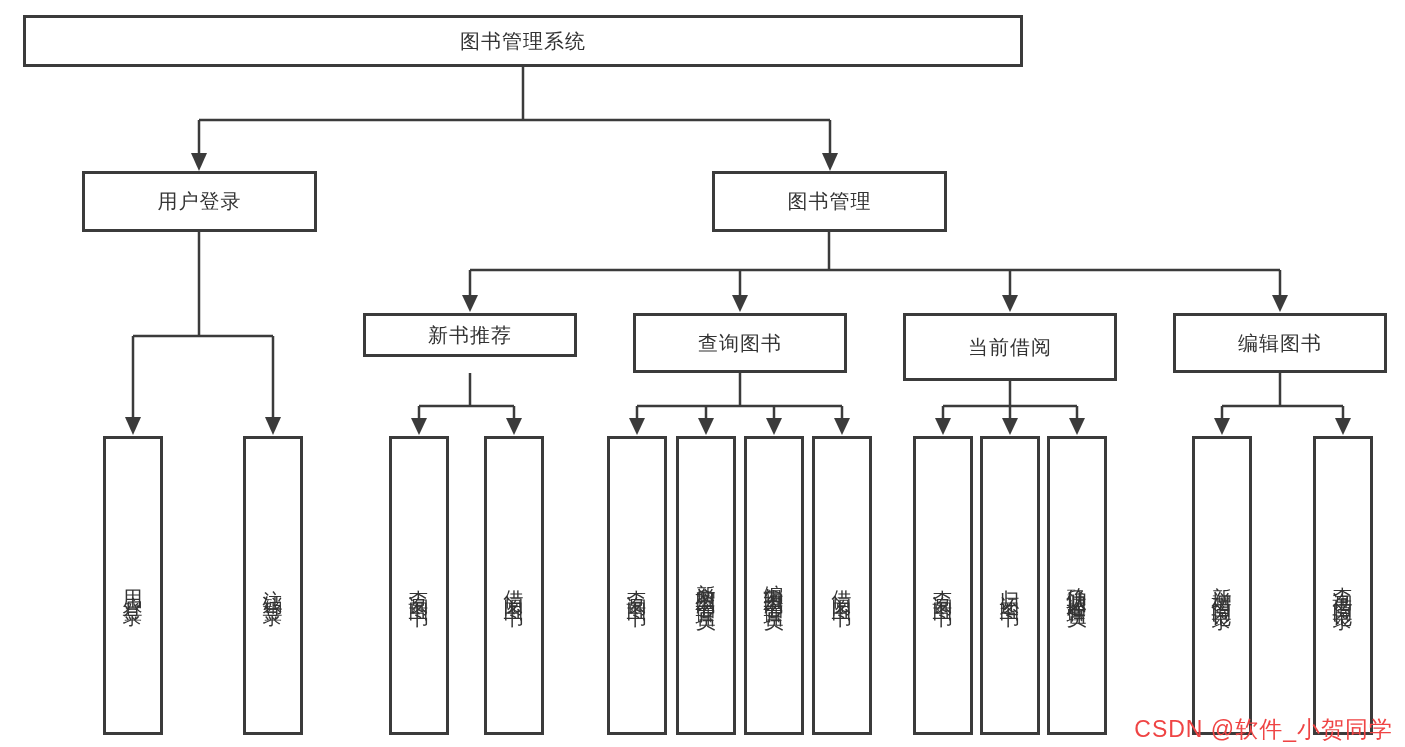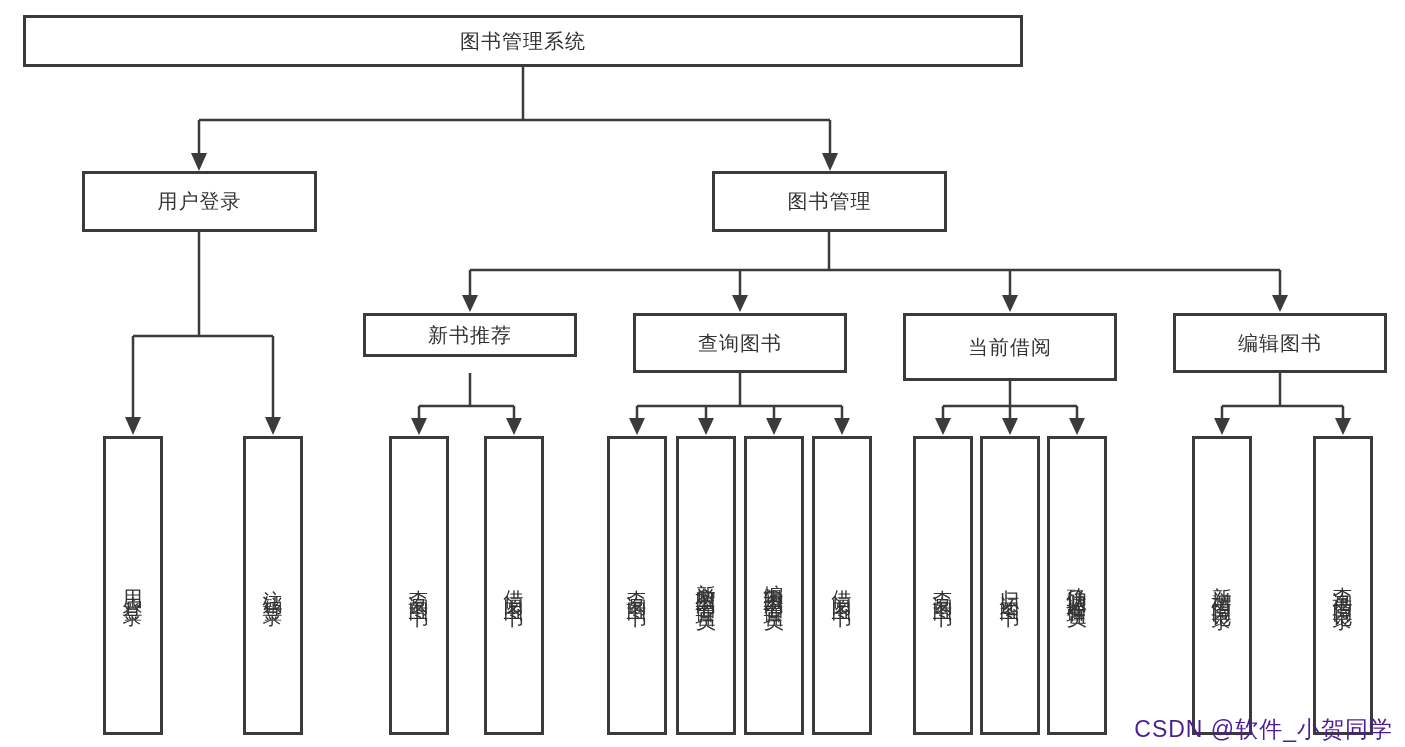--- a/index.html
+++ b/index.html
@@ -44,21 +44,21 @@
     color: #333333;
     letter-spacing: 6px;
     line-height: 1;
     z-index: 2;
   }
   .watermark {
     position: absolute;
     right: 12px;
     bottom: 2px;
     font-size: 23px;
-    color: #4c1d95;
+    color: #ef4444;
     letter-spacing: 1px;
     z-index: 5;
     white-space: nowrap;
   }
   .cline { stroke: #3b3b3b; stroke-width: 2.5; fill: none; }
   .ahead { fill: #3b3b3b; stroke: none; }
 </style>
 </head>
 <body>
 

